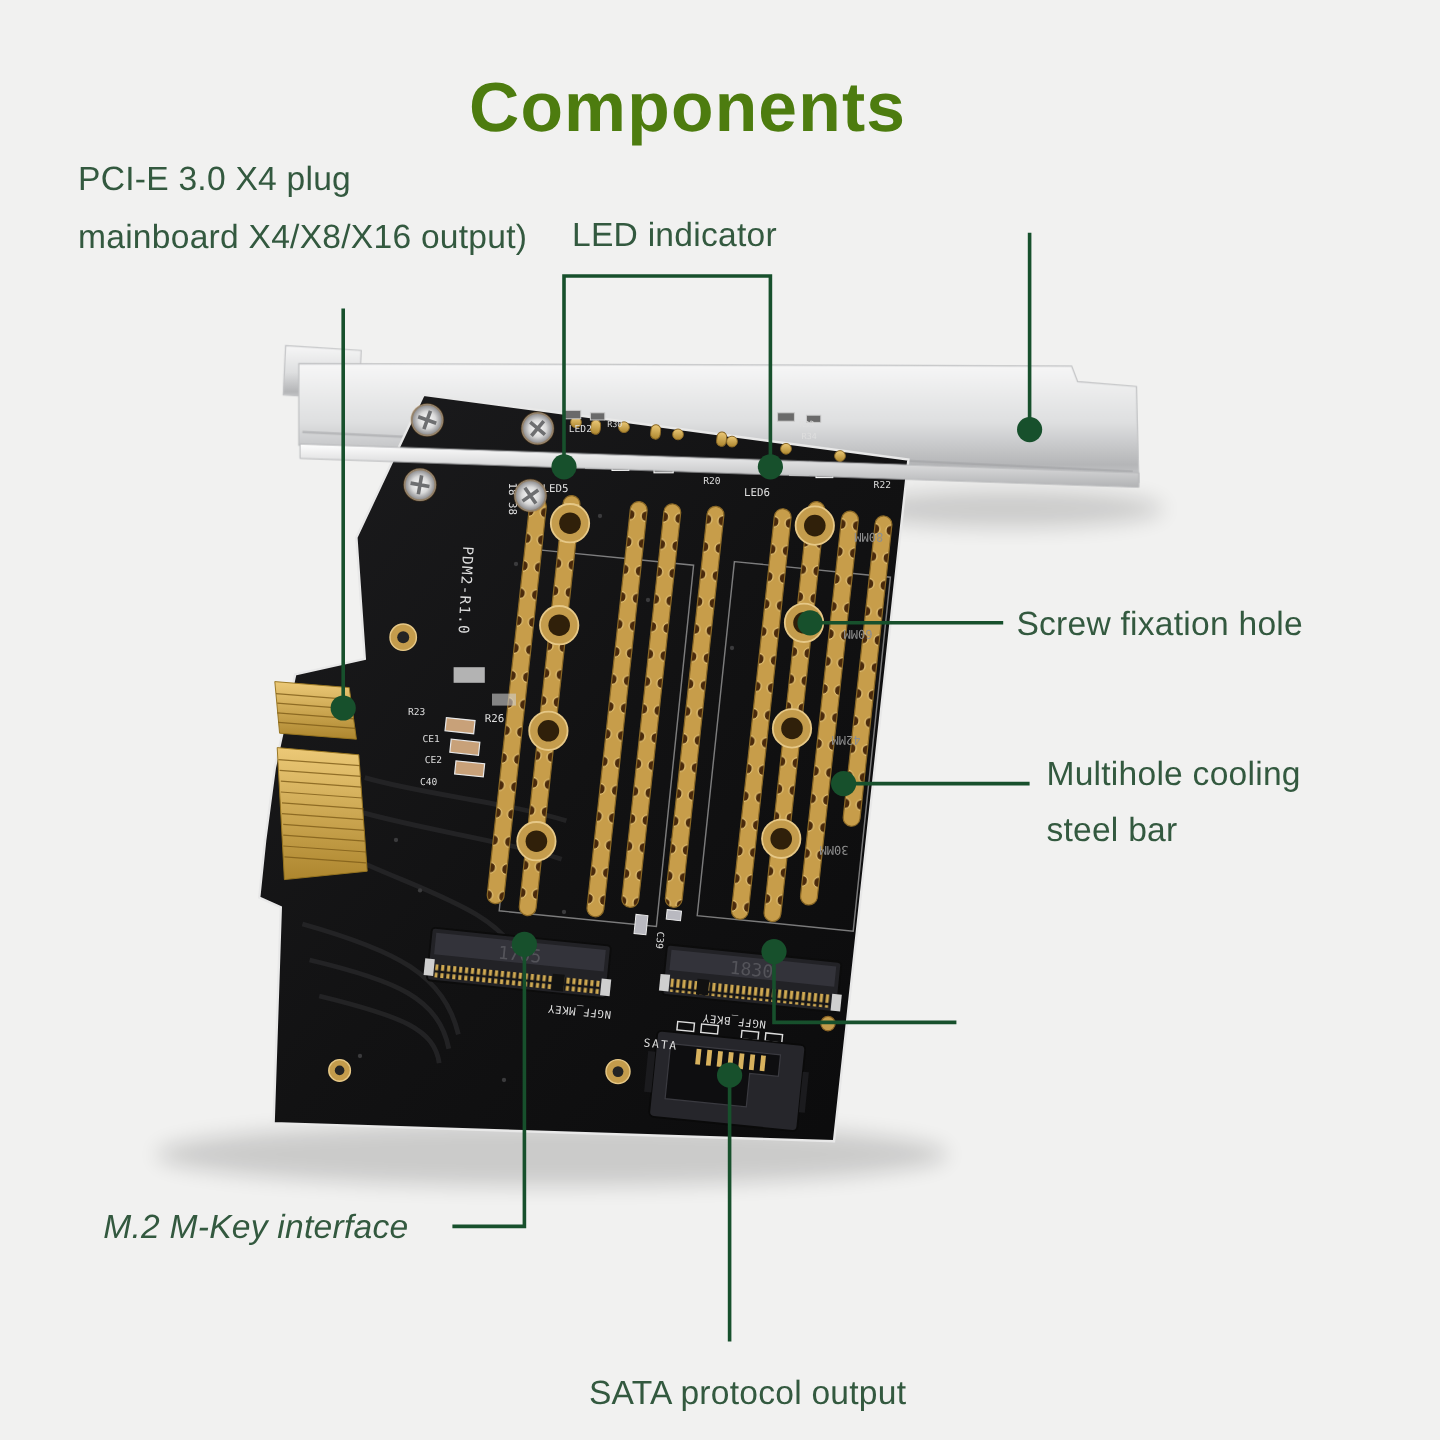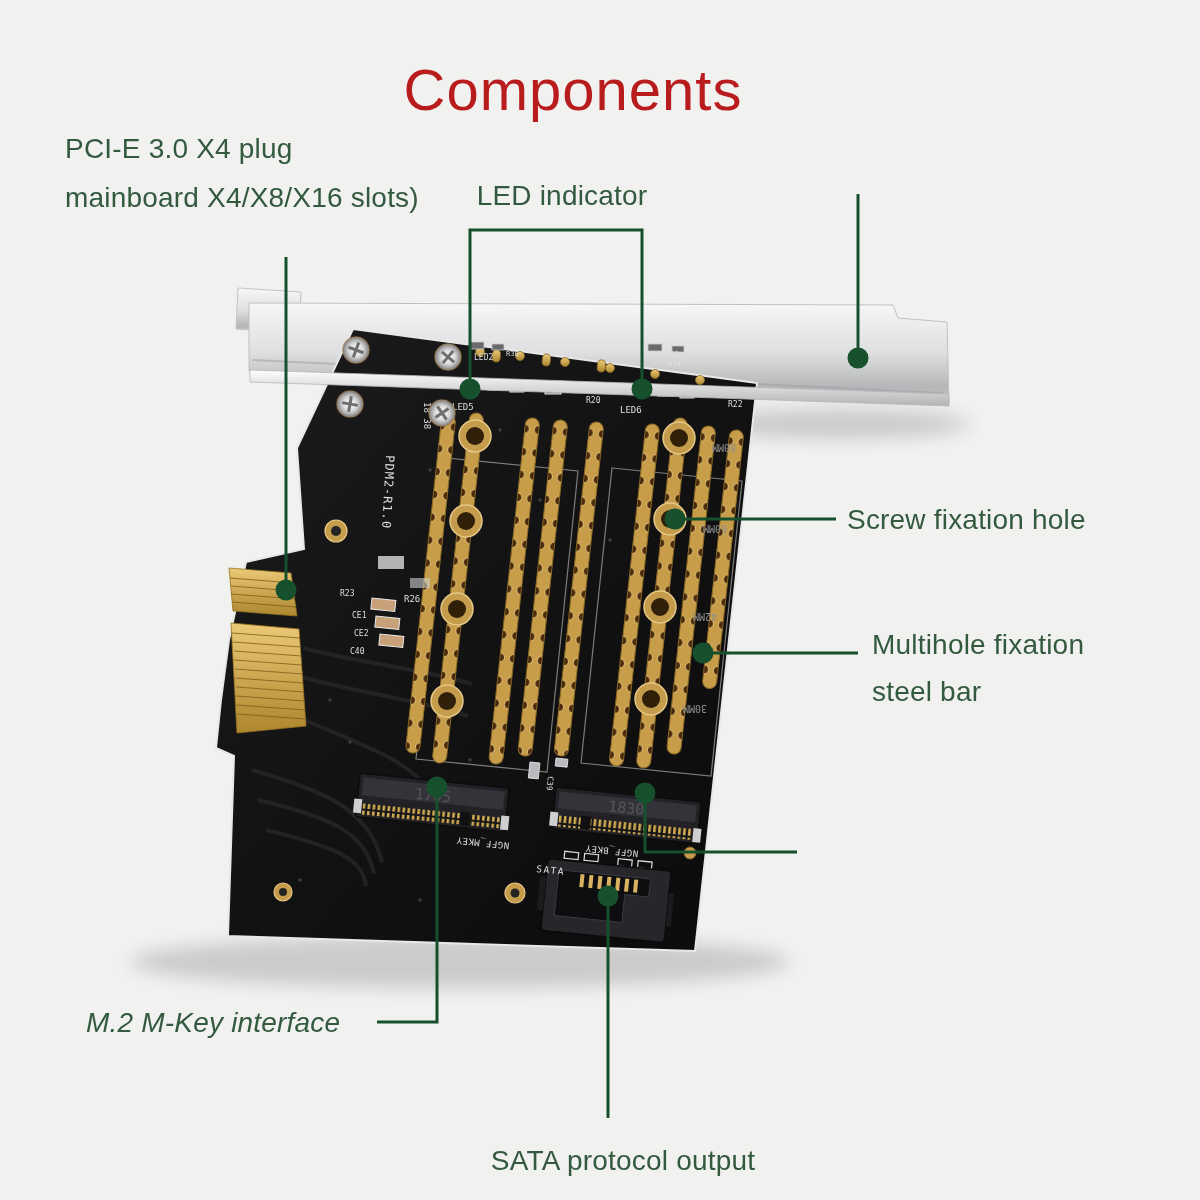--- a/index.html
+++ b/index.html
@@ -1,20 +1,20 @@
 <!DOCTYPE html>
 <html><head>
 <meta charset="utf-8">
 <style>
   html,body{margin:0;padding:0;background:#f1f1f0;}
   .stage{position:relative;width:1200px;height:1200px;background:#f1f1f0;overflow:hidden;
          font-family:"Liberation Sans",sans-serif;}
   .stage svg{position:absolute;left:0;top:0;}
   .title{position:absolute;left:573px;top:56px;transform:translateX(-50%);
-         font-size:58px;font-weight:400;color:#b91c1c;letter-spacing:1px;white-space:nowrap;}
+         font-size:58px;font-weight:700;color:#4d7c0f;letter-spacing:1px;white-space:nowrap;}
   .lbl{position:absolute;color:#33593f;font-size:28px;font-weight:300;
        letter-spacing:.2px;white-space:nowrap;line-height:34px;}
   .lbl.multi{line-height:49px;}
   .lbl.multi2{line-height:47px;}
   .co{stroke:#17502c;stroke-width:3;fill:none;}
   .dot{fill:#17502c;stroke:none;}
   .strip{fill:url(#patStrip);stroke:#8a6826;stroke-width:1;}
   .silk{fill:#dedede;font-family:"DejaVu Sans Mono",monospace;}
   .etch{fill:#54545a;font-family:"DejaVu Sans Mono",monospace;}
   .mm{fill:#8f8f8f;font-family:"DejaVu Sans Mono",monospace;}
@@ -352,30 +352,30 @@
 
       <path class="co" d="M608,896 V1118"></path>
       <circle class="dot" cx="608" cy="896" r="10.5"></circle>
     </g>
   </svg>
 
   <div class="title">Components</div>
 
   <div class="lbl multi" style="left:65px;top:124px;">
     <div>PCI-E 3.0 X4 plug</div>
-    <div>mainboard X4/X8/X16 slots)</div>
+    <div>mainboard X4/X8/X16 output)</div>
   </div>
 
   <div class="lbl" style="left:562px;top:179px;transform:translateX(-50%);">LED indicator</div>
 
 
   <div class="lbl" style="left:847px;top:503px;">Screw fixation hole</div>
 
   <div class="lbl multi2" style="left:872px;top:621px;">
-    <div>Multihole fixation</div>
+    <div>Multihole cooling</div>
     <div>steel bar</div>
   </div>
 
 
   <div class="lbl" style="left:86px;top:1006px;font-style:italic;">M.2 M-Key interface</div>
 
   <div class="lbl" style="left:623px;top:1144px;transform:translateX(-50%);">SATA protocol output</div>
 </div>
 
 </body></html>

